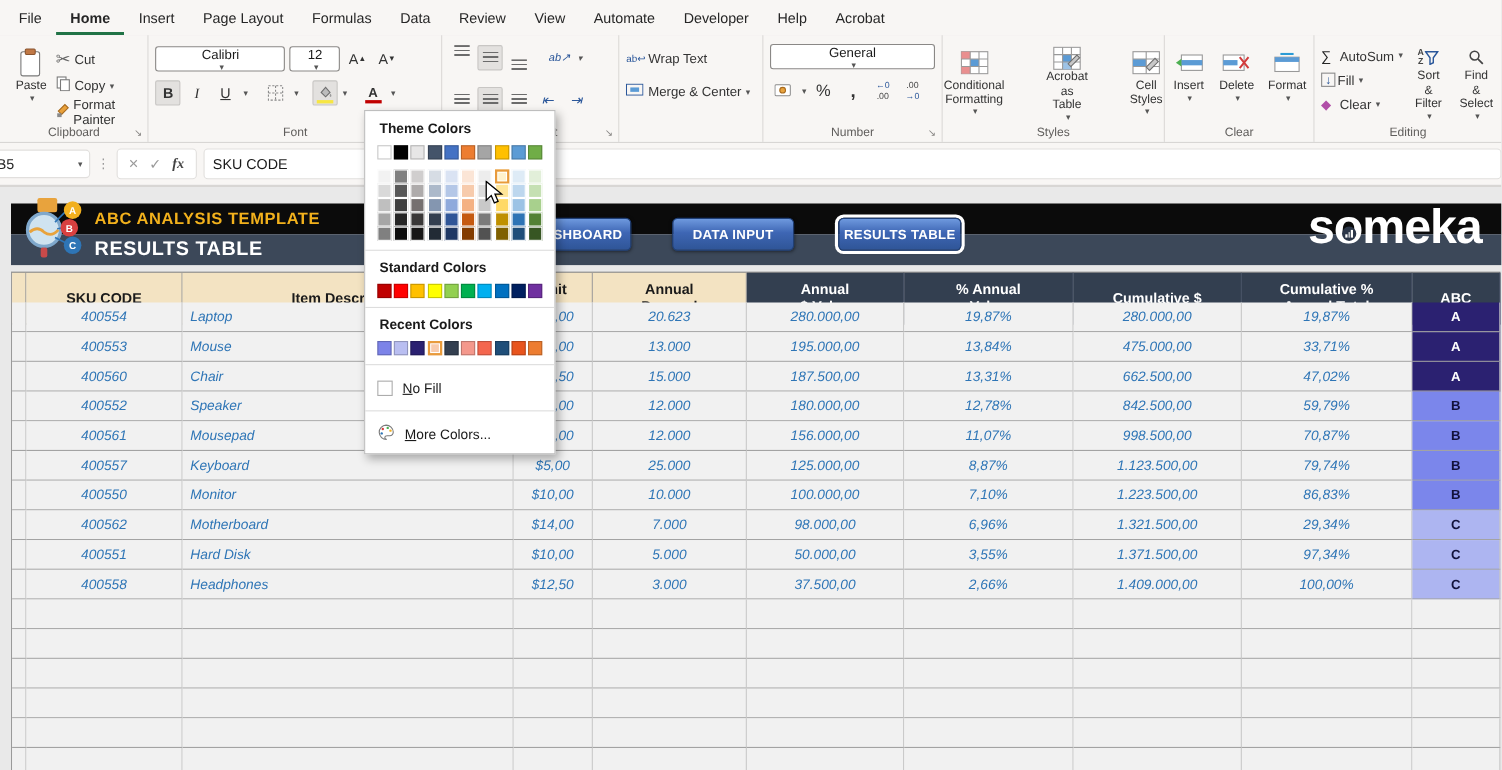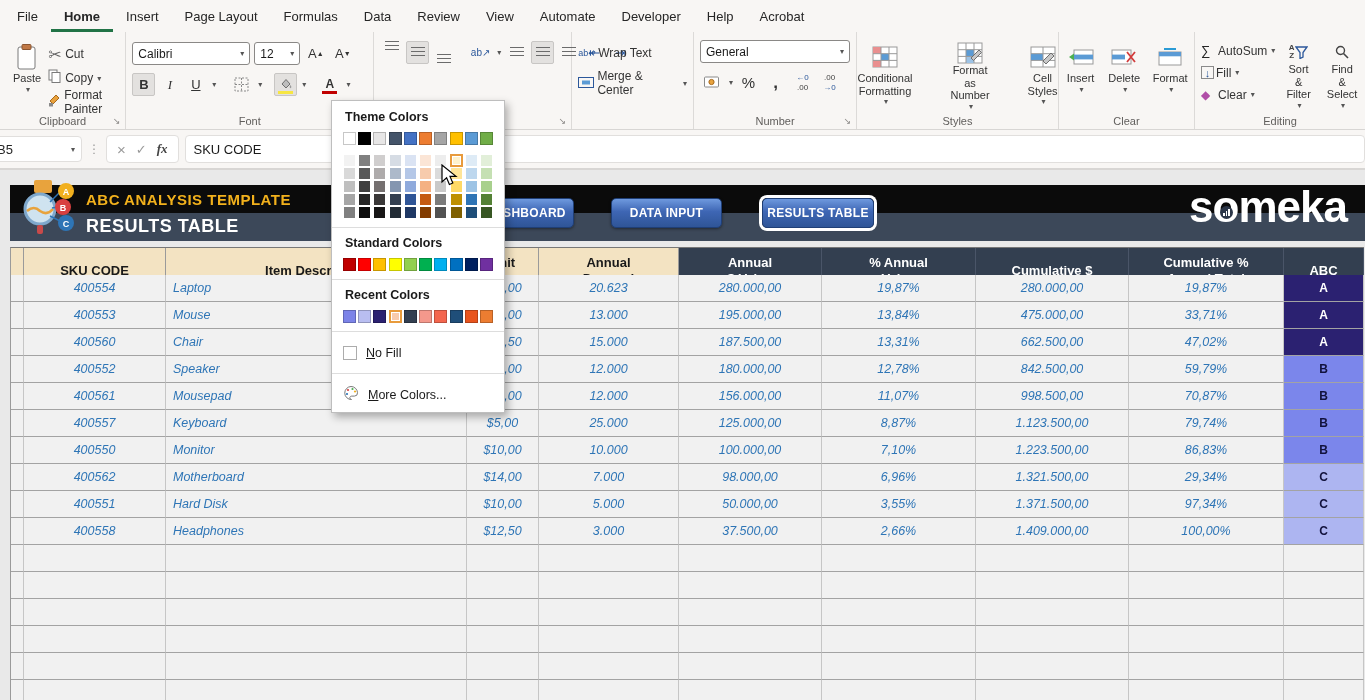--- a/index.html
+++ b/index.html
@@ -15,21 +15,21 @@
   
   .ribbon { height:98px; background:#F8F6F4; border-bottom:1px solid #D8D6D4; display:flex; position:relative; }
   .rgroup { position:relative; border-right:1px solid #DCDAD8; padding:8px 6px 16px 6px; }
   .glabel { position:absolute; bottom:2px; left:0; right:0; text-align:center; font-size:11px; color:#605E5C; }
   .launcher { position:absolute; bottom:3px; right:5px; font-size:9px; color:#8A8886; }
   .rrow { display:flex; align-items:center; gap:2px; height:27px; }
   .smalltxt { font-size:12px; color:#333; }
   .chev { font-size:8px; color:#555; margin-left:2px; }
   .bigbtn { display:flex; flex-direction:column; align-items:center; justify-content:flex-start; font-size:11px; color:#333; line-height:1.15; text-align:center; padding:2px 7px; height:72px; }
   .bigbtn .bicon { height:30px; display:flex; align-items:center; }
-  .combo { background:#fff; border:1px solid #8A8886; border-radius:3px; height:23px; display:flex; align-items:center; font-size:12px; padding:0 5px; justify-content:space-between; color:#1a1a1a; }
+  .combo { background:#fff; border:1px solid #8A8886; border-radius:3px; height:23px; display:flex; align-items:center; font-size:12px; padding:0 5px; justify-content:space-between; color:#1a1a1a;flex-direction:column; }
   .btn-sm { min-width:23px; height:23px; display:flex; align-items:center; justify-content:center; font-size:13px; color:#333; border-radius:2px; }
   .pressed { background:#E3E1DF; border:1px solid #C8C6C4; }
   .iconline { display:inline-block; width:15px; }
   .bars { display:inline-block; width:14px; height:10px; background:
     repeating-linear-gradient(#6B6B6B 0 1.5px, transparent 1.5px 4px); }
   .fillbar { width:15px; height:3px; margin-top:1px; }
   
   .formulabar { height:40px; background:#F8F6F4; border-bottom:2px solid #D8D6D4; display:flex; align-items:center; gap:6px; padding:6px 0 6px 0; }
   .namebox { width:88px; height:26px; background:#fff; border:1px solid #E1DFDD; border-radius:4px; display:flex; align-items:center; justify-content:space-between; font-size:13px; padding:0 6px 0 2px; margin-left:-6px; }
   .fxgroup { display:flex; align-items:center; gap:10px; background:#fff; border:1px solid #E1DFDD; border-radius:4px; height:28px; padding:0 10px; color:#9a9a9a; font-size:13px; }
@@ -187,21 +187,21 @@
         <div class="fillbar" style="background:#C00000;"></div>
       </div>
       <span class="chev">▾</span>
     </div>
     <div class="glabel">Font</div>
     <span class="launcher">↘</span>
   </div>
 
   <div class="rgroup" style="width:198px;">
     <div style="display:flex;">
-      <div style="display:flex; flex-direction:row; gap:4px;">
+      <div style="display:flex; flex-direction:column; gap:14px;font-style:italic;">
         <div class="rrow" style="height:24px; gap:3px;">
           <div class="btn-sm">
               <span class="bars" style="align-self:flex-start;"></span>
             </div>
           <div class="btn-sm pressed">
               <span class="bars"></span>
             </div>
           <div class="btn-sm">
               <span class="bars" style="align-self:flex-end;"></span>
             </div>
@@ -297,21 +297,21 @@
               <rect x="1" y="1" width="24" height="20" fill="#fff" stroke="#999"></rect>
               <rect x="9" y="7.7" width="8" height="6.6" fill="#5B9BD5"></rect>
               <rect x="9" y="14.4" width="8" height="6.6" fill="#9DC3E6"></rect>
               <line x1="9" y1="1" x2="9" y2="21" stroke="#999"></line>
               <line x1="17" y1="1" x2="17" y2="21" stroke="#999"></line>
               <line x1="1" y1="7.7" x2="25" y2="7.7" stroke="#999"></line>
               <line x1="1" y1="14.4" x2="25" y2="14.4" stroke="#999"></line>
               <path d="M14 16 L22 8 L24.5 10.5 L16.5 18.5 Z" fill="#C8C8C8" stroke="#6f6f6f"></path>
             </svg>
         </span>
-        <span>Format as Number</span>
+        <span>Acrobat as Table</span>
         <span class="chev">▾</span>
       </div>
       <div class="bigbtn" style="width:58px;">
         <span class="bicon">
           <svg width="26" height="22" viewBox="0 0 26 22">
               <rect x="1" y="1" width="24" height="20" fill="#fff" stroke="#999"></rect>
               <rect x="1" y="7.7" width="12" height="6.6" fill="#5B9BD5"></rect>
               <line x1="13" y1="1" x2="13" y2="21" stroke="#999"></line>
               <line x1="1" y1="7.7" x2="25" y2="7.7" stroke="#999"></line>
               <line x1="1" y1="14.4" x2="25" y2="14.4" stroke="#999"></line>

